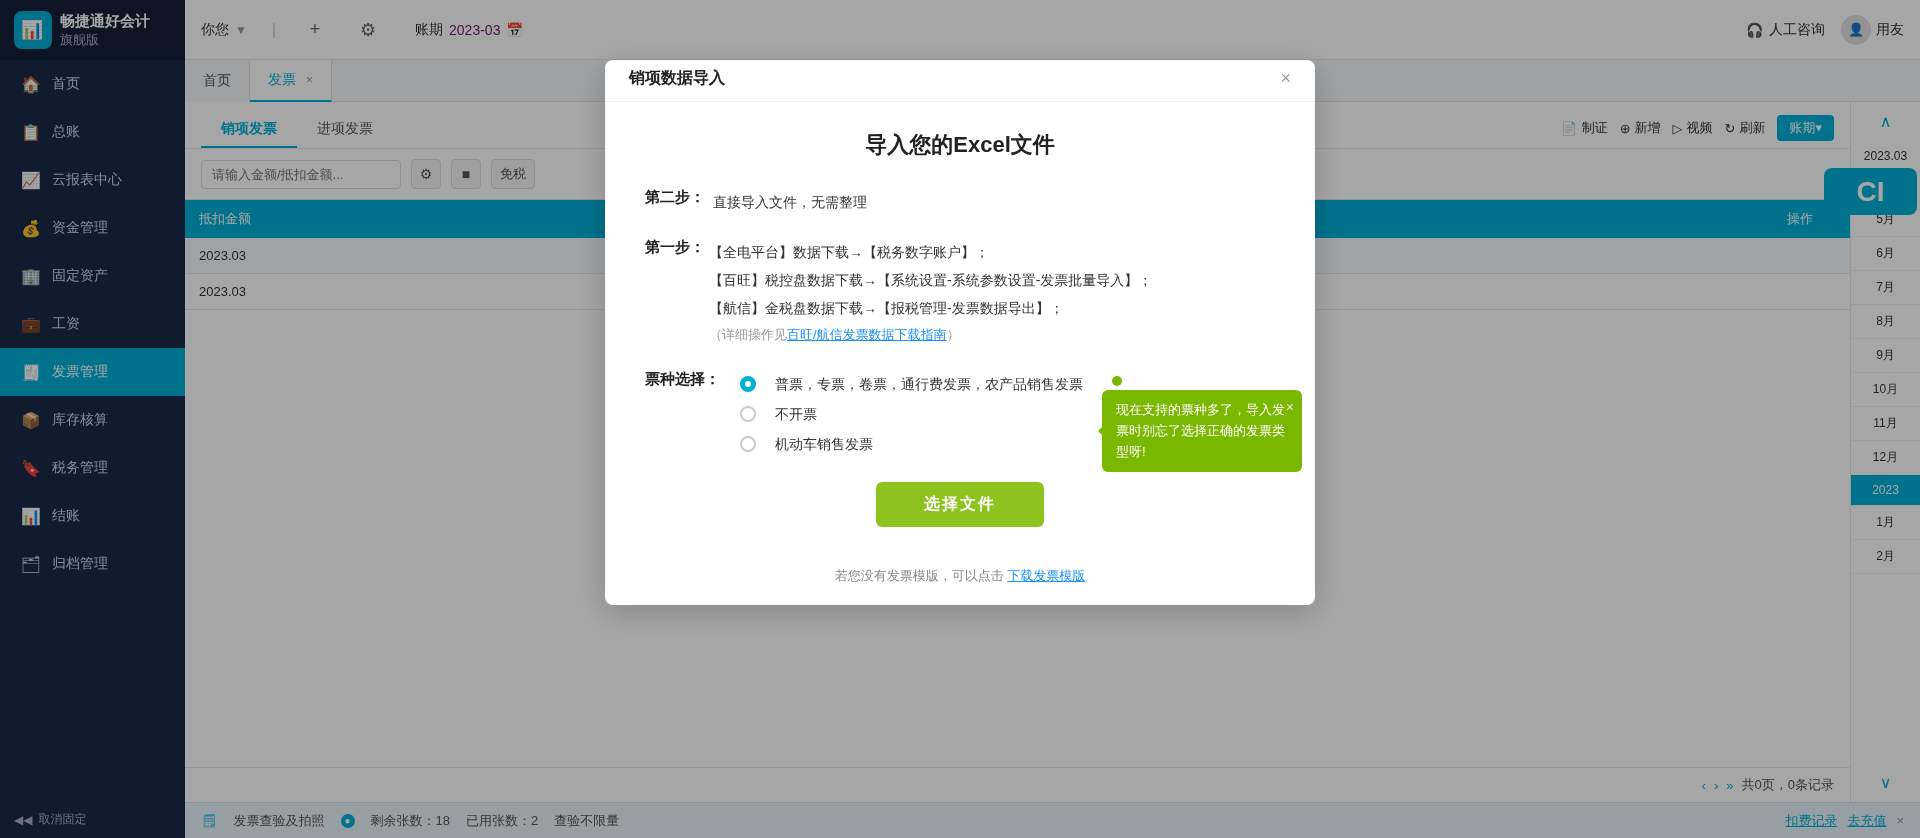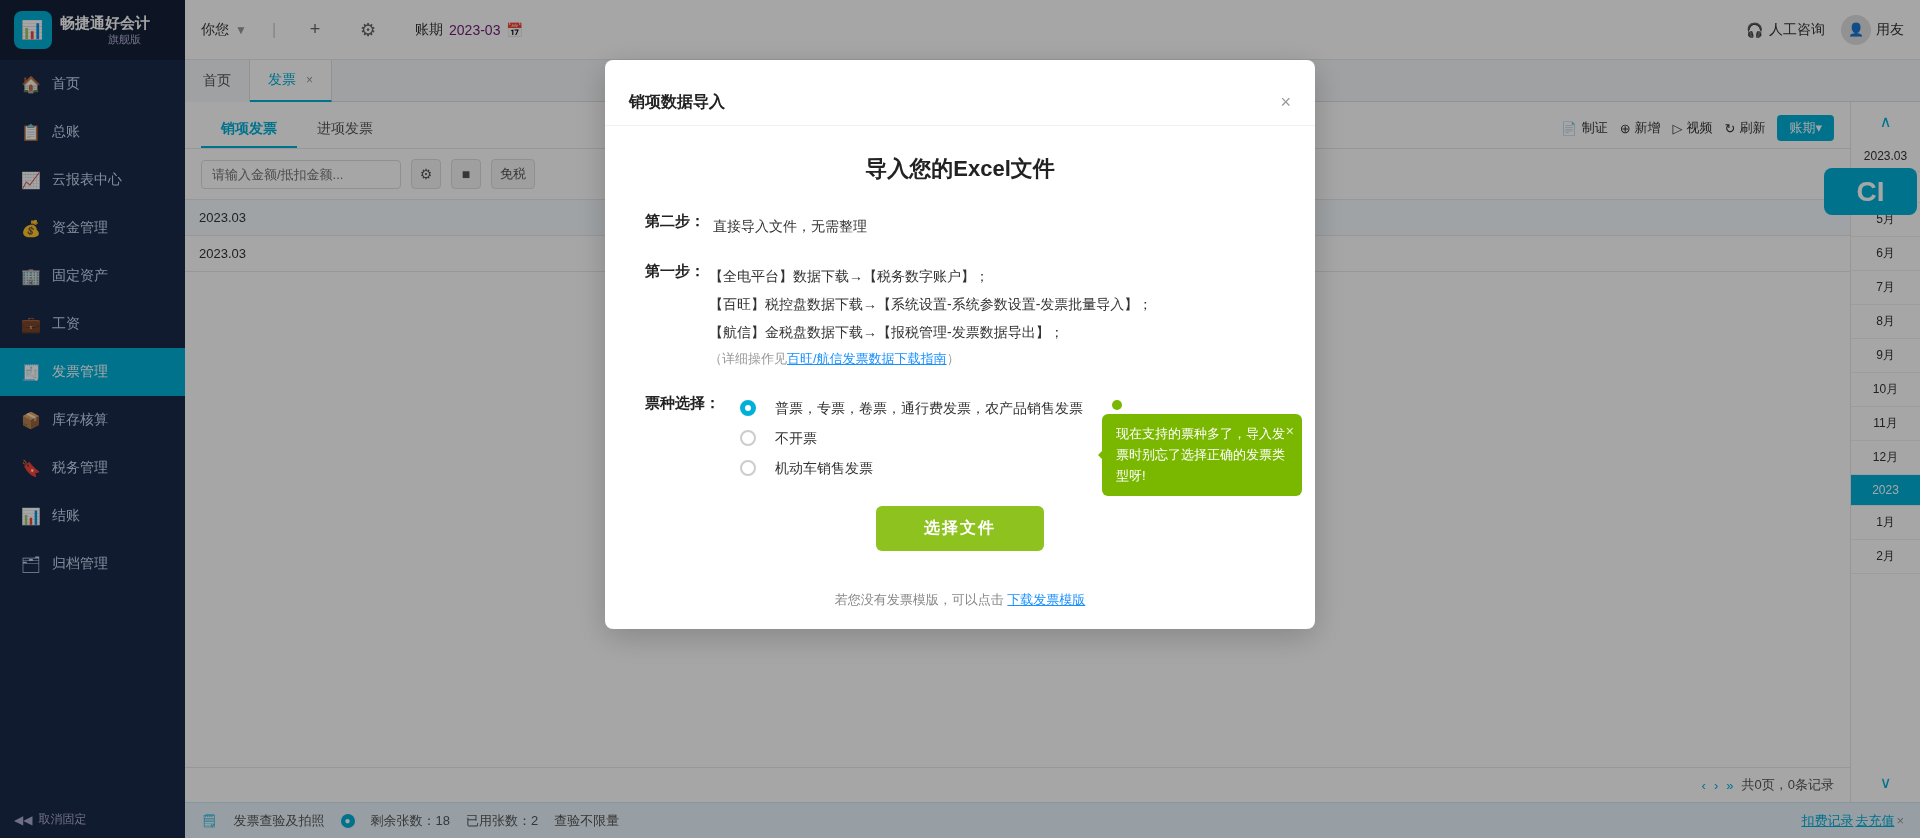--- a/index.html
+++ b/index.html
@@ -6,21 +6,21 @@
     body { font-family: 'Microsoft YaHei', sans-serif; font-size: 14px; background: #f0f2f5; overflow: hidden; width: 1920px; height: 838px; }
 
     
     .app-container { display: flex; width: 1920px; height: 838px; }
 
     
     .sidebar { width: 185px; background: #1a2a4a; display: flex; flex-direction: column; color: #fff; flex-shrink: 0; }
     .sidebar-logo { display: flex; align-items: center; padding: 12px 14px; background: #152038; height: 60px; }
     .logo-icon { width: 38px; height: 38px; background: #00b0d8; border-radius: 8px; display: flex; align-items: center; justify-content: center; font-size: 18px; color: #fff; margin-right: 8px; flex-shrink: 0; }
     .logo-text { font-size: 15px; font-weight: bold; color: #fff; line-height: 1.3; }
-    .logo-sub { font-size: 11px; color: #aac; margin-left: 48px; }
+    .logo-sub { font-size: 13px; color: #aac; }
     .sidebar-scroll { flex: 1; overflow-y: auto; }
     .sidebar-item { display: flex; align-items: center; padding: 13px 20px; cursor: pointer; color: #c8d8f0; font-size: 14px; }
     .sidebar-item.active { background: #00b0d8; color: #fff; }
     .sidebar-item .s-icon { width: 22px; height: 22px; margin-right: 10px; display: flex; align-items: center; justify-content: center; font-size: 16px; }
     .sidebar-bottom { padding: 10px 14px; font-size: 12px; color: #aac; cursor: pointer; display: flex; align-items: center; gap: 6px; }
 
     
     .main-area { flex: 1; display: flex; flex-direction: column; overflow: hidden; }
 
     
@@ -62,29 +62,29 @@
     .side-right-top { padding: 8px 0; display: flex; align-items: center; justify-content: center; gap: 4px; }
     .side-right-btn { cursor: pointer; color: #00b0d8; font-size: 16px; padding: 2px 4px; }
     .month-list { display: flex; flex-direction: column; flex: 1; overflow-y: auto; }
     .month-item { padding: 8px 4px; font-size: 12px; color: #333; cursor: pointer; text-align: center; border-bottom: 1px solid #f0f0f0; }
     .month-item.current { background: #00b0d8; color: #fff; }
 
     
     .bottom-bar { height: 36px; background: #e8f4fc; display: flex; align-items: center; padding: 0 16px; font-size: 13px; color: #555; gap: 16px; border-top: 1px solid #d0e8f5; }
     .bottom-bar-icon { color: #00b0d8; cursor: pointer; }
     .bottom-bar-link { color: #00b0d8; cursor: pointer; text-decoration: underline; }
-    .bottom-bar-right { margin-left: auto; display: flex; gap: 2px; align-items: center; }
+    .bottom-bar-right { margin-left: auto; display: flex; gap: 10px; align-items: center; }
     .bottom-bar-close { cursor: pointer; color: #999; }
 
     
     .overlay { position: fixed; inset: 0; background: rgba(0,0,0,0.35); z-index: 100; display: flex; align-items: flex-start; justify-content: center; padding-top: 60px; }
 
     
     .dialog { background: #fff; border-radius: 8px; width: 710px; min-height: 540px; box-shadow: 0 8px 32px rgba(0,0,0,0.2); display: flex; flex-direction: column; position: relative; z-index: 101; }
-    .dialog-header { display: flex; align-items: center; justify-content: space-between; padding: 32px 24px 12px; border-bottom: 1px solid #f0f0f0; }
+    .dialog-header { display: flex; align-items: center; justify-content: space-between; padding: 8px 24px 12px; border-bottom: 1px solid #f0f0f0; }
     .dialog-title { font-size: 16px; font-weight: bold; color: #222; }
     .dialog-close { cursor: pointer; font-size: 18px; color: #999; }
     .dialog-body { padding: 28px 40px 24px; flex: 1; }
     .dialog-main-title { text-align: center; font-size: 22px; font-weight: bold; color: #222; margin-bottom: 28px; }
     .step { margin-bottom: 22px; }
     .step-label { font-size: 15px; color: #222; font-weight: bold; margin-bottom: 6px; }
     .step-content { font-size: 14px; color: #333; line-height: 2; padding-left: 16px; }
     .step-content .link { color: #1890ff; cursor: pointer; text-decoration: underline; }
     .step-content .hint { color: #999; font-size: 13px; }
     .radio-group { margin-top: 6px; display: flex; flex-direction: column; gap: 12px; padding-left: 16px; }
@@ -247,20 +247,24 @@
         </div>
 
         <div class="invoice-toolbar">
           <input class="search-input" type="text" placeholder="请输入金额/抵扣金额..." style="">
           <div class="toolbar-btn">⚙</div>
           <div class="toolbar-btn">■</div>
           <div class="toolbar-btn" style="width:auto;padding:0 8px;font-size:13px;">免税</div>
         </div>
 
         <div class="table-area">
+          <div class="table-header">
+            <div class="th" style="flex:2;">抵扣金额</div>
+            <div class="th op">操作</div>
+          </div>
           <div class="table-header" style="background:#f5fbfe;color:#333;border-bottom:1px solid #e8e8e8;">
             <div class="th" style="flex:2;">2023.03</div>
             <div class="th op"></div>
           </div>
           <div class="table-header" style="background:#fff;color:#333;border-bottom:1px solid #e8e8e8;">
             <div class="th" style="flex:2;">2023.03</div>
             <div class="th op"></div>
           </div>
         </div>
 

